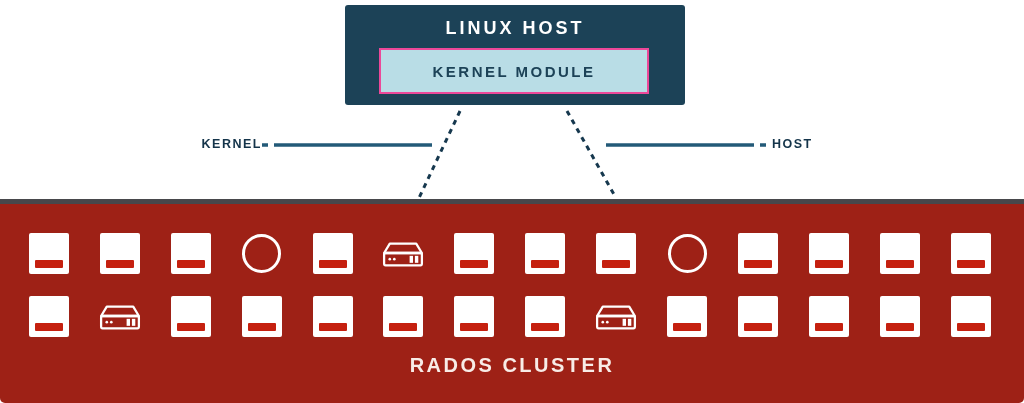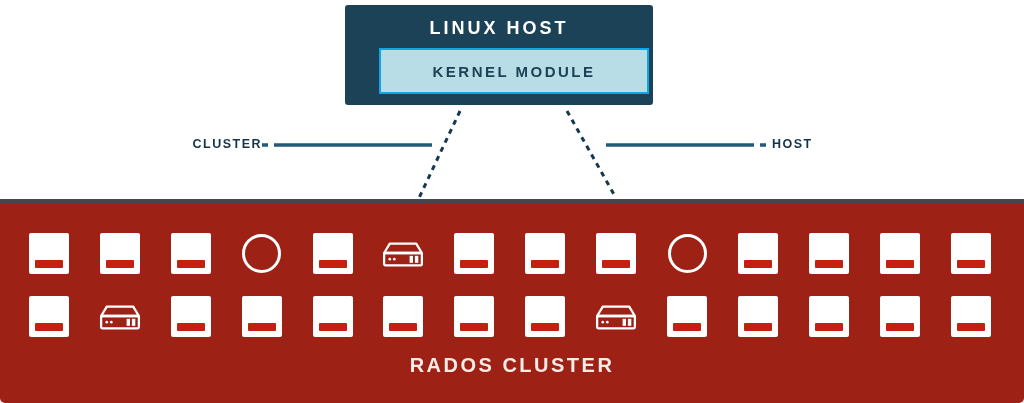--- a/index.html
+++ b/index.html
@@ -5,30 +5,30 @@
   html,body { margin:0; padding:0; background:#ffffff; }
   .stage {
     position:relative; width:1024px; height:403px; overflow:hidden;
     background:#ffffff;
     font-family:"Liberation Sans","DejaVu Sans",sans-serif;
     -webkit-font-smoothing:antialiased;
   }
 
   
   .host-box {
-    position:absolute; left:345px; top:5px; width:308px; height:100px;
+    position:absolute; left:345px; top:5px; width:340px; height:100px;
     background:var(--navy,#1c4257); border-radius:3px; box-sizing:border-box;
   }
   .host-title {
     margin-top:13px; text-align:center;
     color:#ffffff; font-size:18px; font-weight:bold; letter-spacing:3px;
   }
   .kernel-box {
     position:absolute; left:34px; top:43px; width:270px; height:46px;
-    background:var(--lightblue,#b9dde6); border:2px solid #0ea5e9;
+    background:var(--lightblue,#b9dde6); border:2px solid #ec4899;
     box-sizing:border-box; display:flex; align-items:center; justify-content:center;
   }
   .kernel-box span {
     color:var(--navy,#1c4257); font-size:15px; font-weight:bold; letter-spacing:2.5px;
   }
 
   
   .connectors { position:absolute; left:0; top:0; width:1024px; height:403px; pointer-events:none; }
   .diag  { stroke:var(--linedark,#16384e); stroke-width:3;   stroke-dasharray:5 5; fill:none; }
   .horiz { stroke:var(--lineblue,#235a78); stroke-width:3.5; fill:none; }
@@ -92,21 +92,21 @@
 
   <svg class="connectors" viewBox="0 0 1024 403" xmlns="http://www.w3.org/2000/svg">
     <line class="diag" x1="460" y1="111" x2="419" y2="198"></line>
     <line class="diag" x1="567" y1="111" x2="616" y2="198"></line>
     <line class="horiz" x1="262" y1="145" x2="268" y2="145"></line>
     <line class="horiz" x1="274" y1="145" x2="432" y2="145"></line>
     <line class="horiz" x1="606" y1="145" x2="754" y2="145"></line>
     <line class="horiz" x1="760" y1="145" x2="766" y2="145"></line>
   </svg>
 
-  <div class="conn-label left">CLUSTER</div>
+  <div class="conn-label left">KERNEL</div>
   <div class="conn-label right">HOST</div>
 
   <div class="cluster">
     <div class="icon-row row1">
         <div class="cell">
           <div class="icon-osd"></div>
         </div>
         <div class="cell">
           <div class="icon-osd"></div>
         </div>

